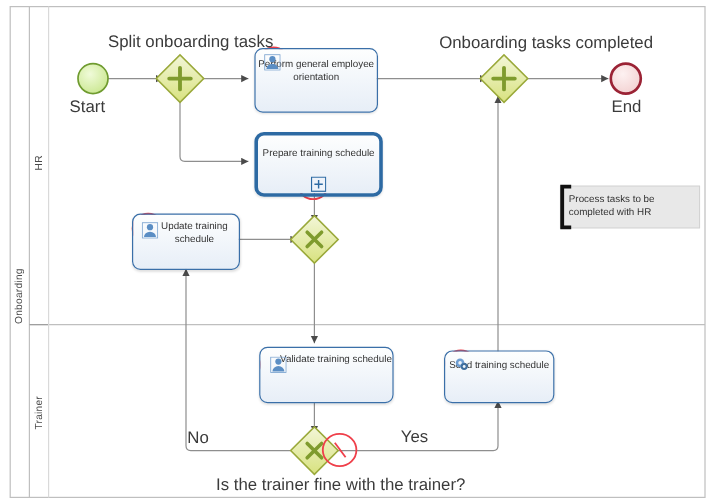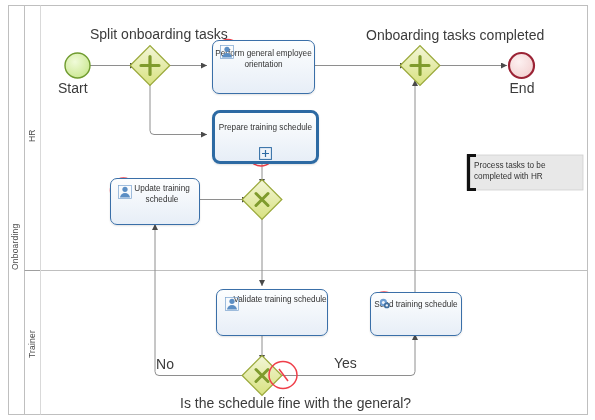--- a/index.html
+++ b/index.html
@@ -164,21 +164,21 @@
       <circle cx="8.8" cy="8.4" r="2.9" fill="#3f6e9e"></circle>
       <circle cx="8.8" cy="8.4" r="1.2" fill="#eef3fa"></circle>
     </svg>
   </div>
 
   <div class="lbl" style="left:58px;top:80px;width:40px;text-align:left;">Start</div>
   <div class="lbl" style="left:502px;top:80px;width:40px;text-align:center;">End</div>
 
   <div class="lbl" style="left:90px;top:26px;width:120px;">Split onboarding tasks</div>
   <div class="lbl" style="left:366px;top:27px;width:140px;">Onboarding tasks completed</div>
-  <div class="lbl" style="left:180px;top:395px;width:165px;">Is the schedule fine with the general?</div>
+  <div class="lbl" style="left:180px;top:395px;width:165px;">Is the trainer fine with the trainer?</div>
 
   <div class="lbl" style="left:152px;top:356px;width:22px;text-align:right;">No</div>
   <div class="lbl" style="left:334px;top:355px;width:24px;text-align:left;">Yes</div>
 
   <div class="note" style="left:474px;top:160px;width:104px;white-space:pre;">Process tasks to be
 completed with HR</div>
 
   <div class="vlabel" style="left:10px;top:160px;height:110px;">Onboarding</div>
   <div class="vlabel" style="left:27px;top:118px;height:24px;">HR</div>
   <div class="vlabel" style="left:27px;top:318px;height:40px;">Trainer</div>

